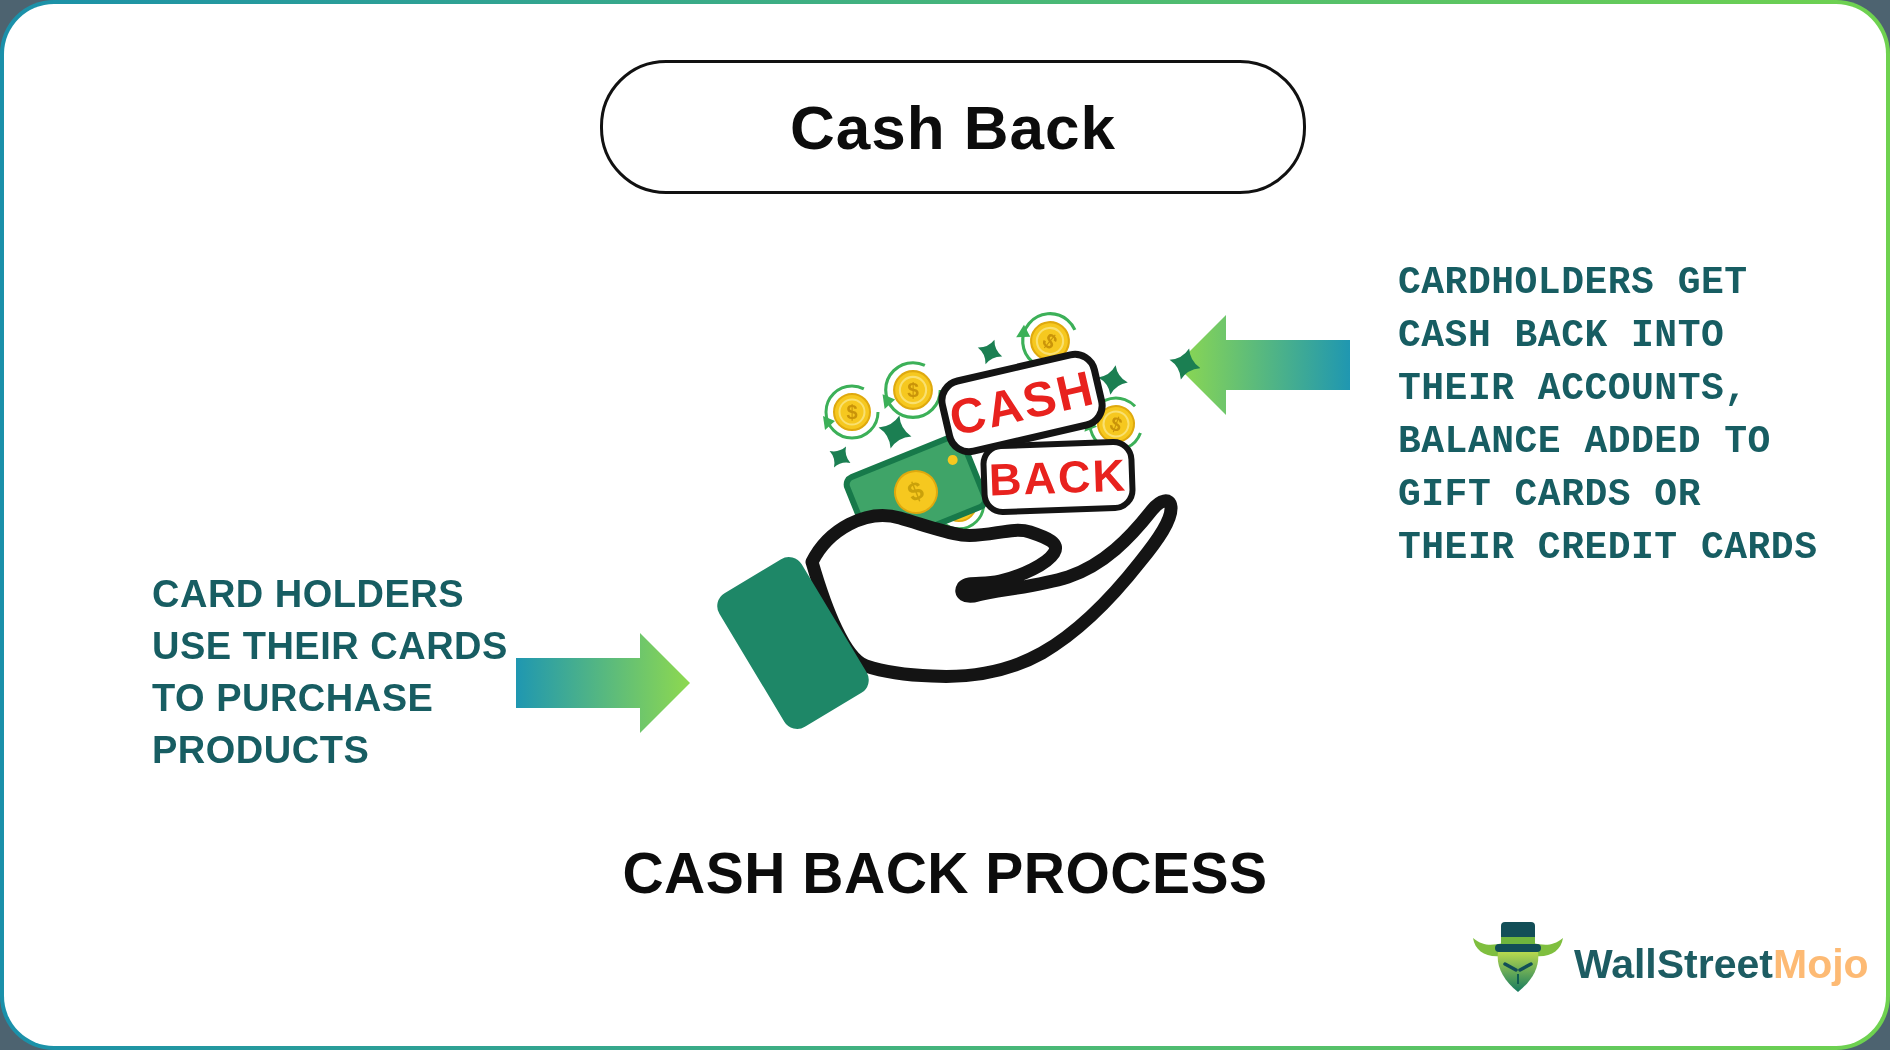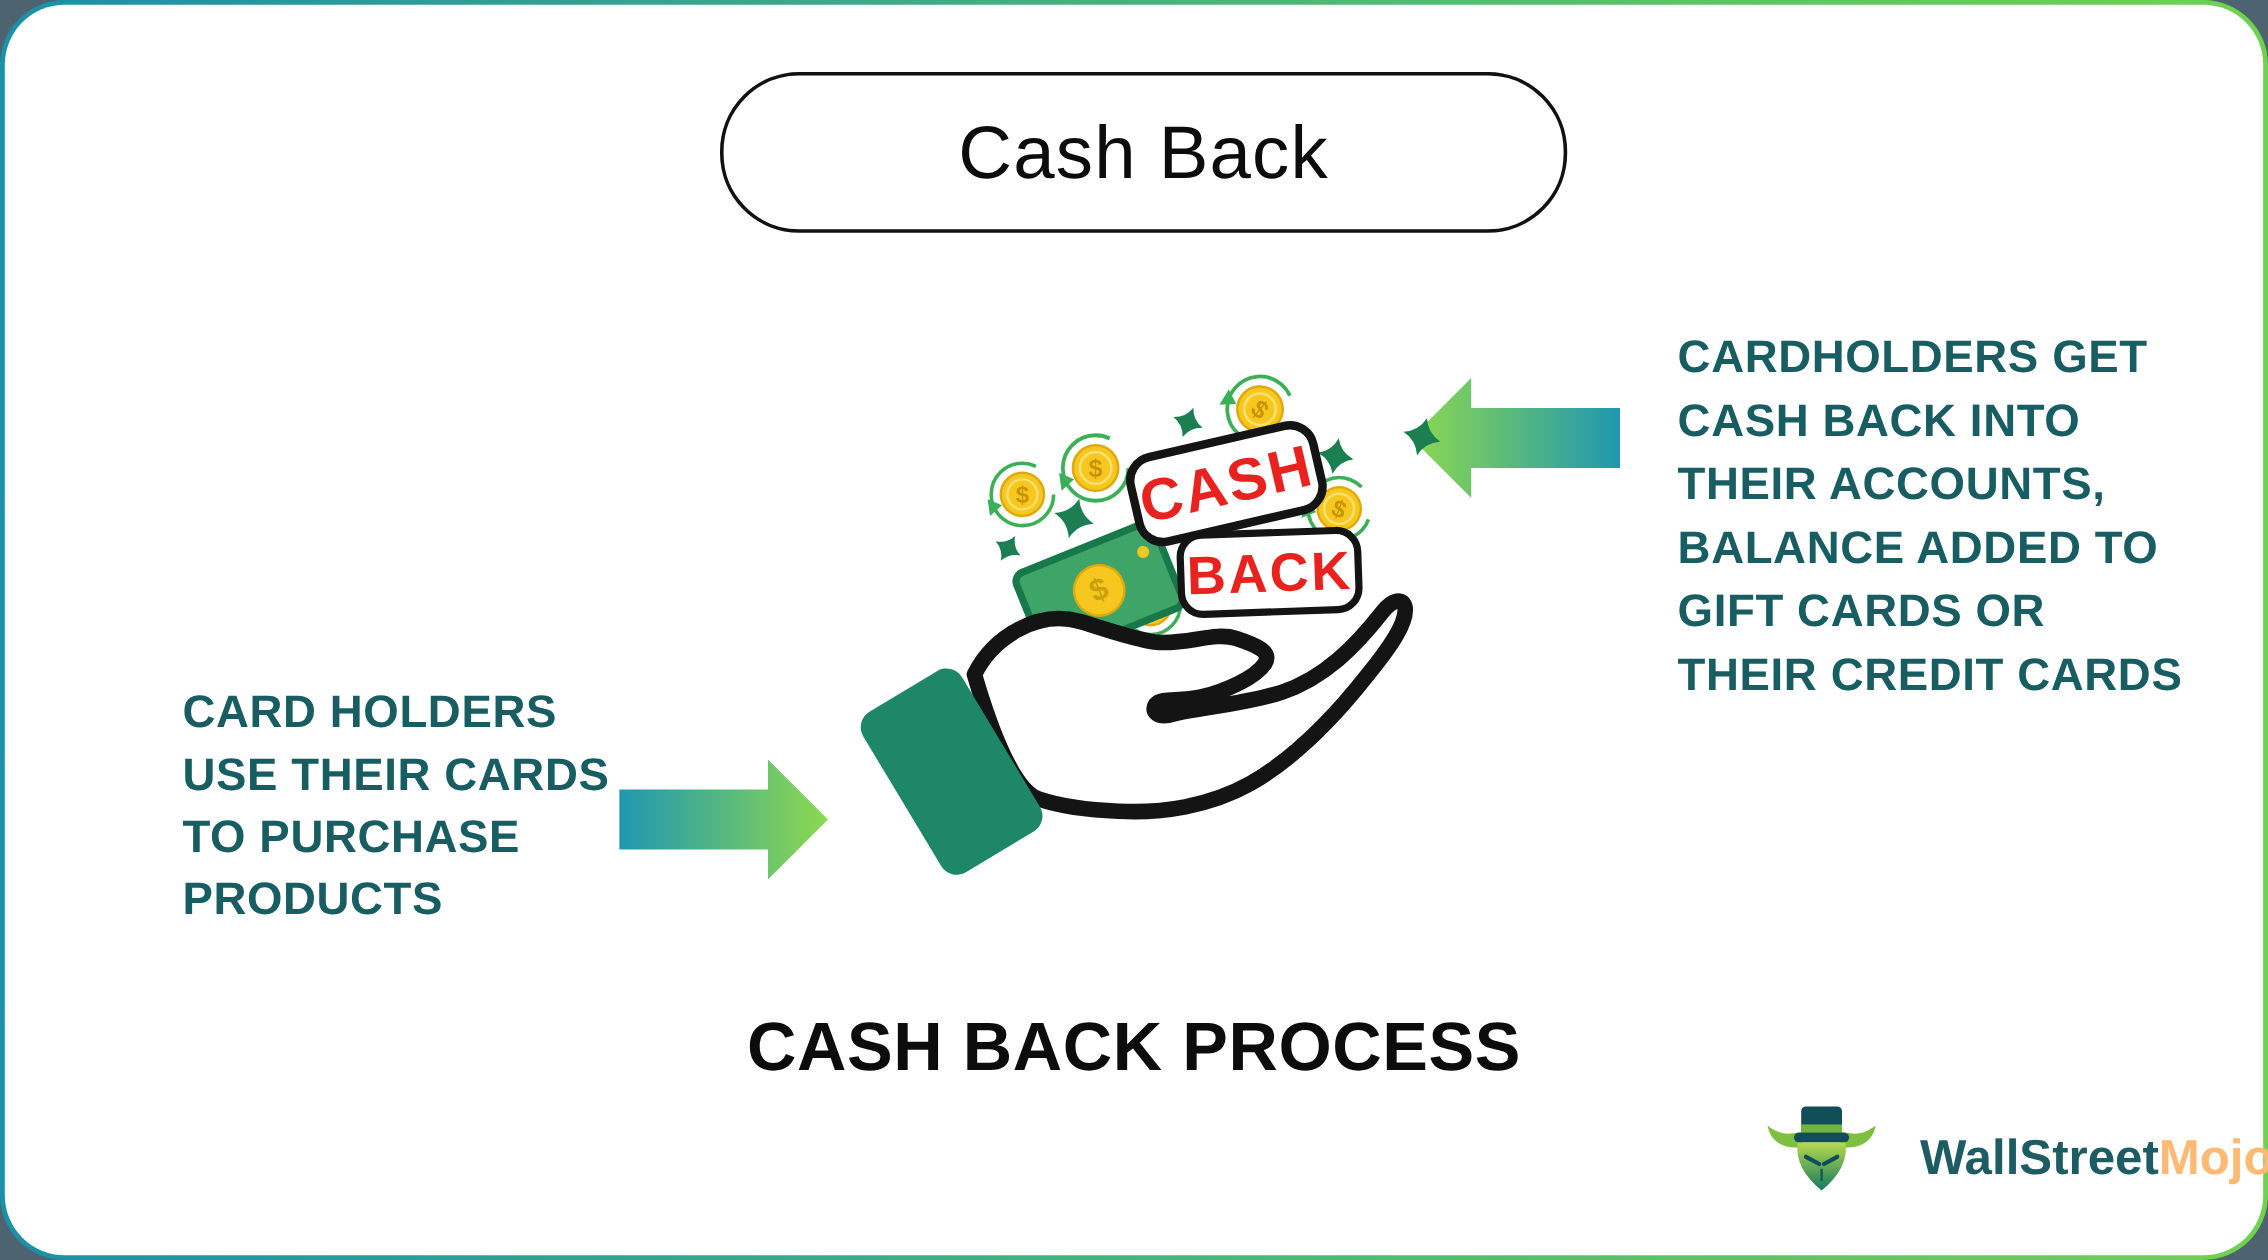--- a/index.html
+++ b/index.html
@@ -12,37 +12,37 @@
     position:absolute;inset:0;border-radius:54px;
     background:linear-gradient(90deg,#1a90aa 0%,#49b877 55%,#6fd24f 100%);
   }
   .card{
     position:absolute;inset:4px;border-radius:50px;background:#ffffff;
   }
   .title-pill{
     position:absolute;left:600px;top:60px;width:700px;height:128px;
     border:3px solid #111;border-radius:66px;
     display:flex;align-items:center;justify-content:center;
-    font-size:62px;font-weight:normal;color:#0c0c0c;letter-spacing:1px;
+    font-size:62px;font-weight:bold;color:#0c0c0c;letter-spacing:1px;
   }
   .note{
     position:absolute;font-weight:bold;color:#175d62;
     font-size:38px;line-height:52px;letter-spacing:0.5px;white-space:nowrap;
   }
   .note-left{left:152px;top:568px;}
-  .note-right{left:1398px;top:272px;line-height:53px;}
+  .note-right{left:1398px;top:256px;line-height:53px;font-family:Liberation Mono, monospace;}
   .caption{
     position:absolute;left:0;right:0;top:840px;text-align:center;
     font-size:57px;font-weight:bold;color:#0c0c0c;letter-spacing:0.5px;
   }
   .arrow-svg{position:absolute;}
   .illus{position:absolute;left:680px;top:280px;}
   .logo{position:absolute;left:1472px;top:920px;display:flex;align-items:center;}
   .logo-text{font-size:41px;font-weight:bold;margin-left:10px;white-space:nowrap;}
-  .logo-text .p1{color:#1d5c62;margin-left:26px;}
+  .logo-text .p1{color:#1d5c62;}
   .logo-text .p2{color:#fdba74;}
 </style>
 </head>
 <body>
 
 <div class="card-border">
   <div class="card"></div>
 </div>
 
 <div class="title-pill">

